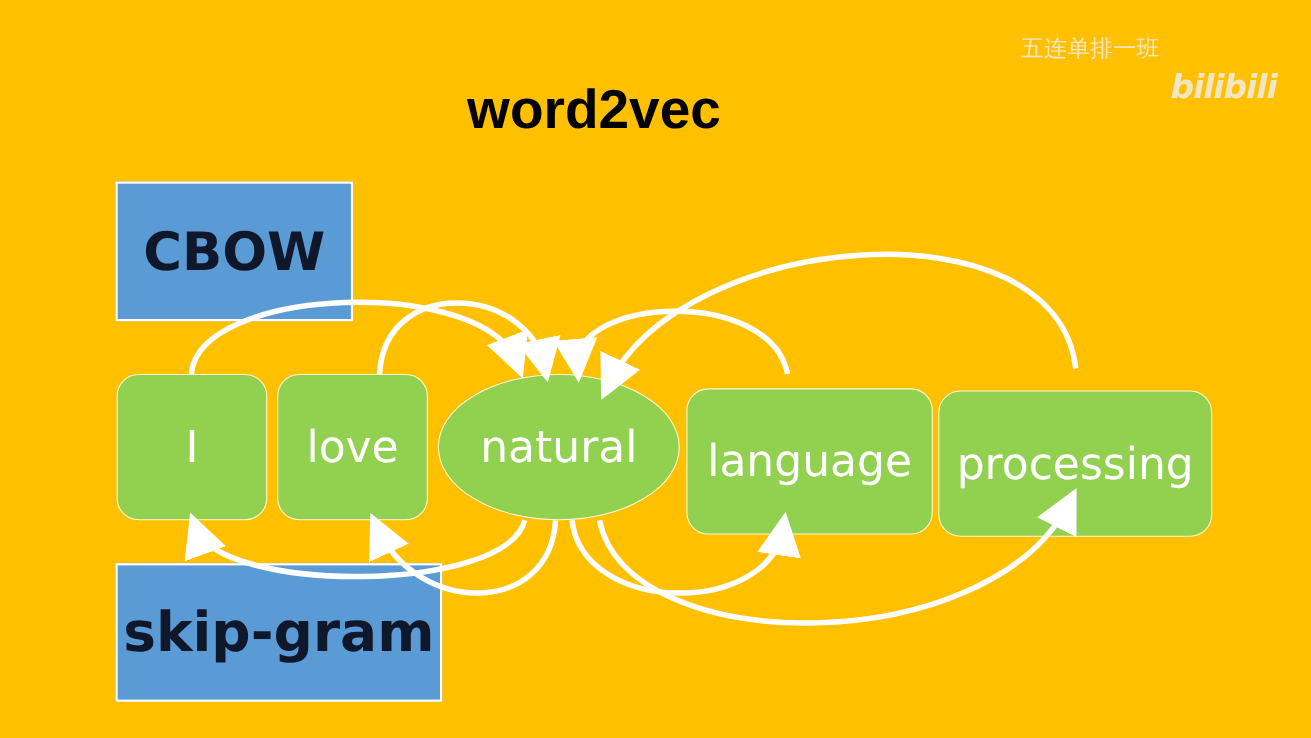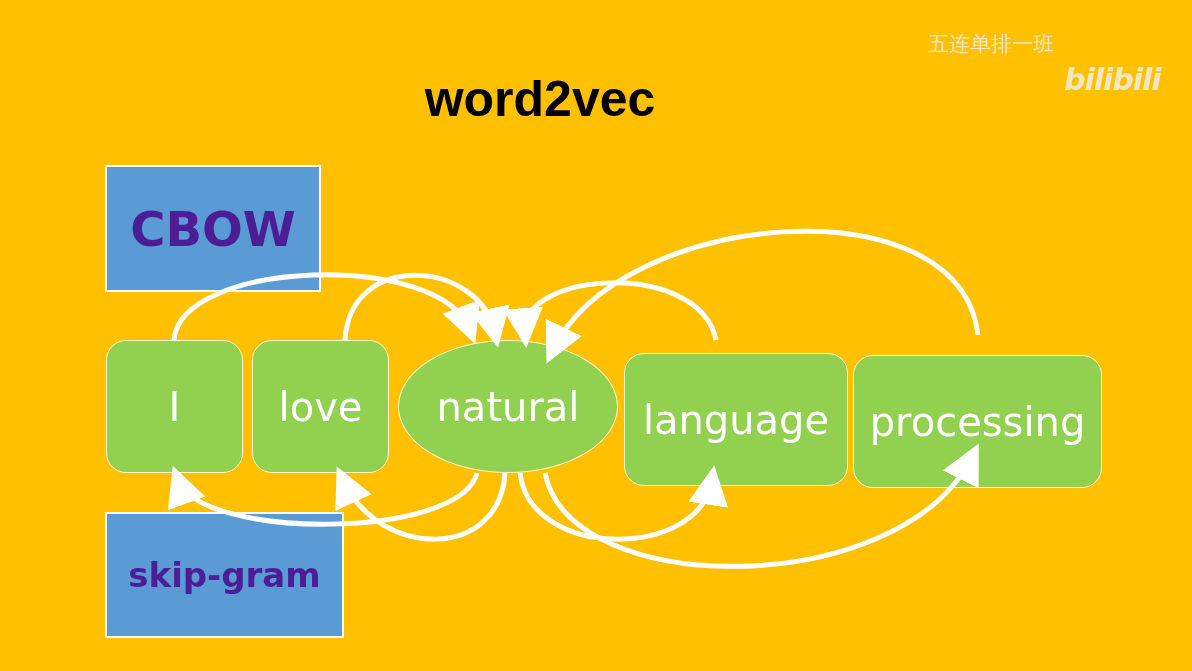--- a/index.html
+++ b/index.html
@@ -1,39 +1,39 @@
 <!DOCTYPE html>
 <html><head>
 <meta charset="utf-8">
 <style>
   html, body { margin:0; padding:0; }
   body { width:1192px; height:671px; background:#FFC000; position:relative; overflow:hidden; font-family:"Liberation Sans", sans-serif; }
   .title { position:absolute; top:70px; left:0; width:1080px; text-align:center; font-weight:bold; font-size:50px; color:#000000; }
   .watermark { position:absolute; top:30px; left:928px; color:#f3e6c4; font-size:21px; font-family:"DejaVu Sans", sans-serif; display:flex; align-items:flex-start; gap:10px; }
   .watermark .logo { font-size:30px; font-weight:bold; font-style:italic; letter-spacing:-1px; font-family:"DejaVu Sans", sans-serif;margin-top:32px; }
-  .label-box { position:absolute; background:#5B9BD5; border:2px solid #fff; color:#4c1d95; font-weight:bold; display:flex; align-items:center; justify-content:center; font-family:"DejaVu Sans", sans-serif; box-sizing:border-box; }
+  .label-box { position:absolute; background:#5B9BD5; border:2px solid #fff; color:#0f172a; font-weight:bold; display:flex; align-items:center; justify-content:center; font-family:"DejaVu Sans", sans-serif; box-sizing:border-box; }
   .word { position:absolute; background:#92D050; border:1.5px solid #fff8d0; color:#fff; display:flex; align-items:center; justify-content:center; font-size:40px; box-sizing:border-box; font-family:"DejaVu Sans", sans-serif; border-radius:20px; }
   .word.ellipse { border-radius:50%; }
   svg.arrows { position:absolute; top:0; left:0; }
 </style>
 </head>
 <body>
 
 <div class="title">word2vec</div>
 
 <div class="watermark">
   <span>五连单排一班</span>
   <span class="logo">bilibili</span>
 </div>
 
 <div class="label-box" style="left:105px;top:165px;width:216px;height:127px;font-size:48px;">
   <span>CBOW</span>
 </div>
 
-<div class="label-box" style="left:105px;top:512px;width:239px;height:126px;font-size:34px;">
+<div class="label-box" style="left:105px;top:512px;width:297px;height:126px;font-size:50px;">
   <span>skip-gram</span>
 </div>
 
 <div class="word" style="left:106px;top:340px;width:137px;height:133px;">
   <span>I</span>
 </div>
 <div class="word" style="left:252px;top:340px;width:137px;height:133px;">
   <span>love</span>
 </div>
 <div class="word ellipse" style="left:398px;top:340px;width:220px;height:133px;">

